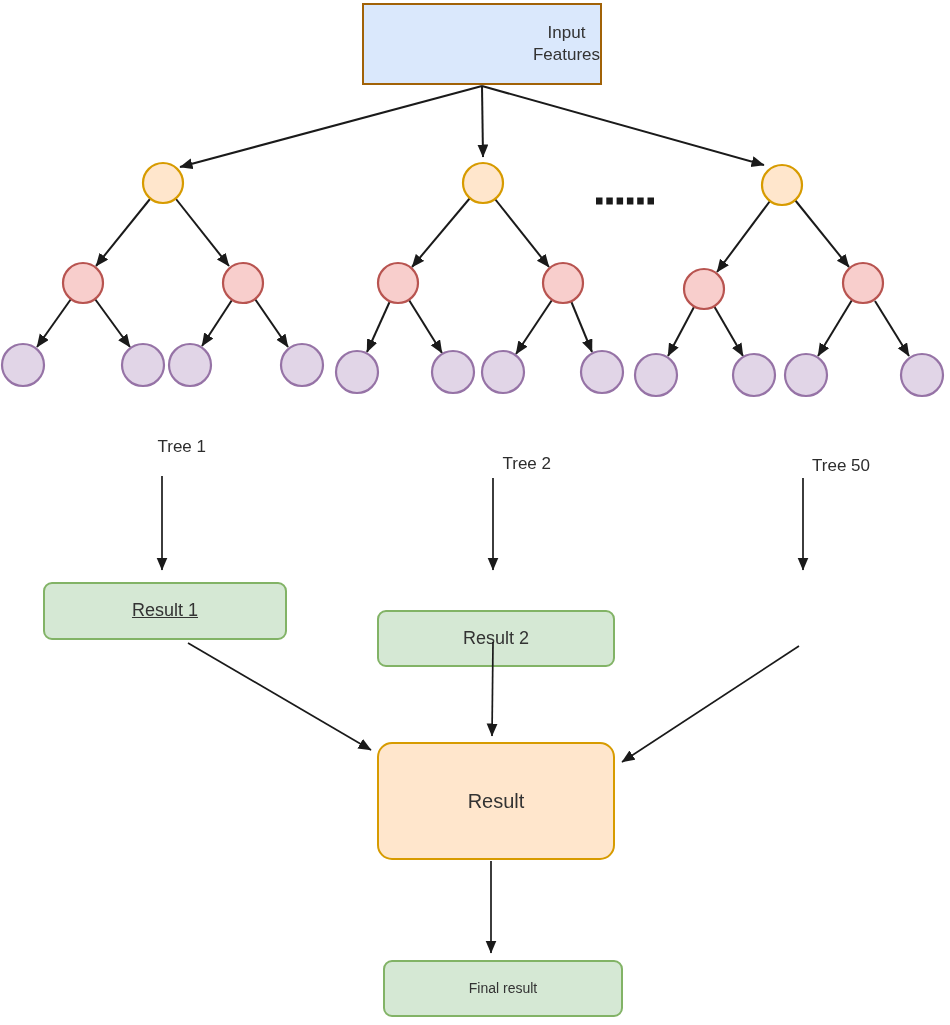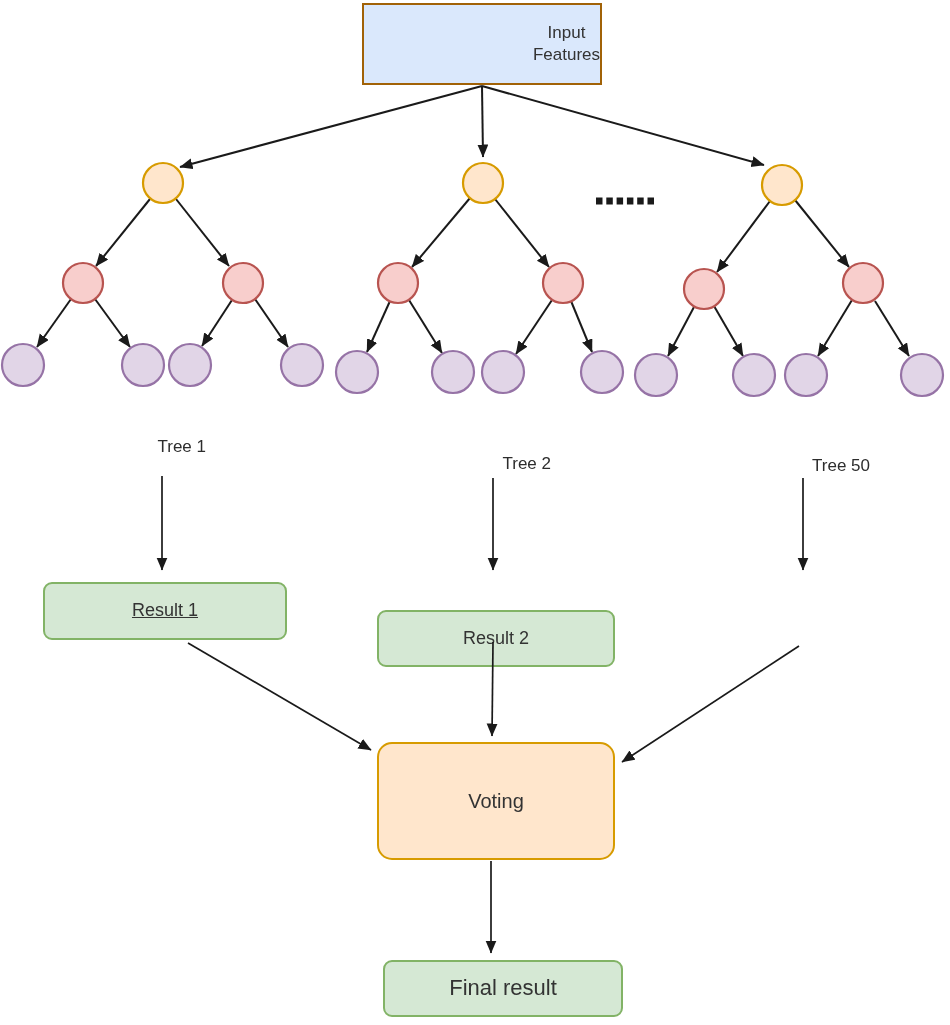--- a/index.html
+++ b/index.html
@@ -43,21 +43,21 @@
     background: #ffe6cc;
     border: 2px solid #d79b00;
     border-radius: 15px;
     font-size: 20px;
   }
   .final-box {
     left: 383px; top: 960px; width: 240px; height: 57px;
     background: #d5e8d4;
     border: 2px solid #82b366;
     border-radius: 9px;
-    font-size: 22px;
+    font-size: 14px;
   }
   .tree-label {
     position: absolute;
     width: 110px;
     font-size: 17px;
     text-align: right;
     color: #2d2d2d;
   }
   #tree-label-1 { left: 96px;  top: 437px; }
   #tree-label-2 { left: 441px; top: 454px; }
@@ -87,21 +87,21 @@
   <div class="tree-label" id="tree-label-3">Tree 50</div>
 
   <div class="box result-box" id="result-1">
     <span>Result 1</span>
   </div>
   <div class="box result-box" id="result-2">
     <span>Result 2</span>
   </div>
 
   <div class="box voting-box">
-    <span>Voting</span>
+    <span>Result</span>
   </div>
 
   <div class="box final-box">
     <span>Final result</span>
   </div>
 
   <svg id="edge-layer" width="950" height="1025" viewBox="0 0 950 1025">
     <defs>
       <marker id="arrowhead" markerWidth="15" markerHeight="12" refX="12.5" refY="5.5" orient="auto" markerUnits="userSpaceOnUse">
         <path d="M0,0 L13,5.5 L0,11 z" fill="#1a1a1a"></path>

